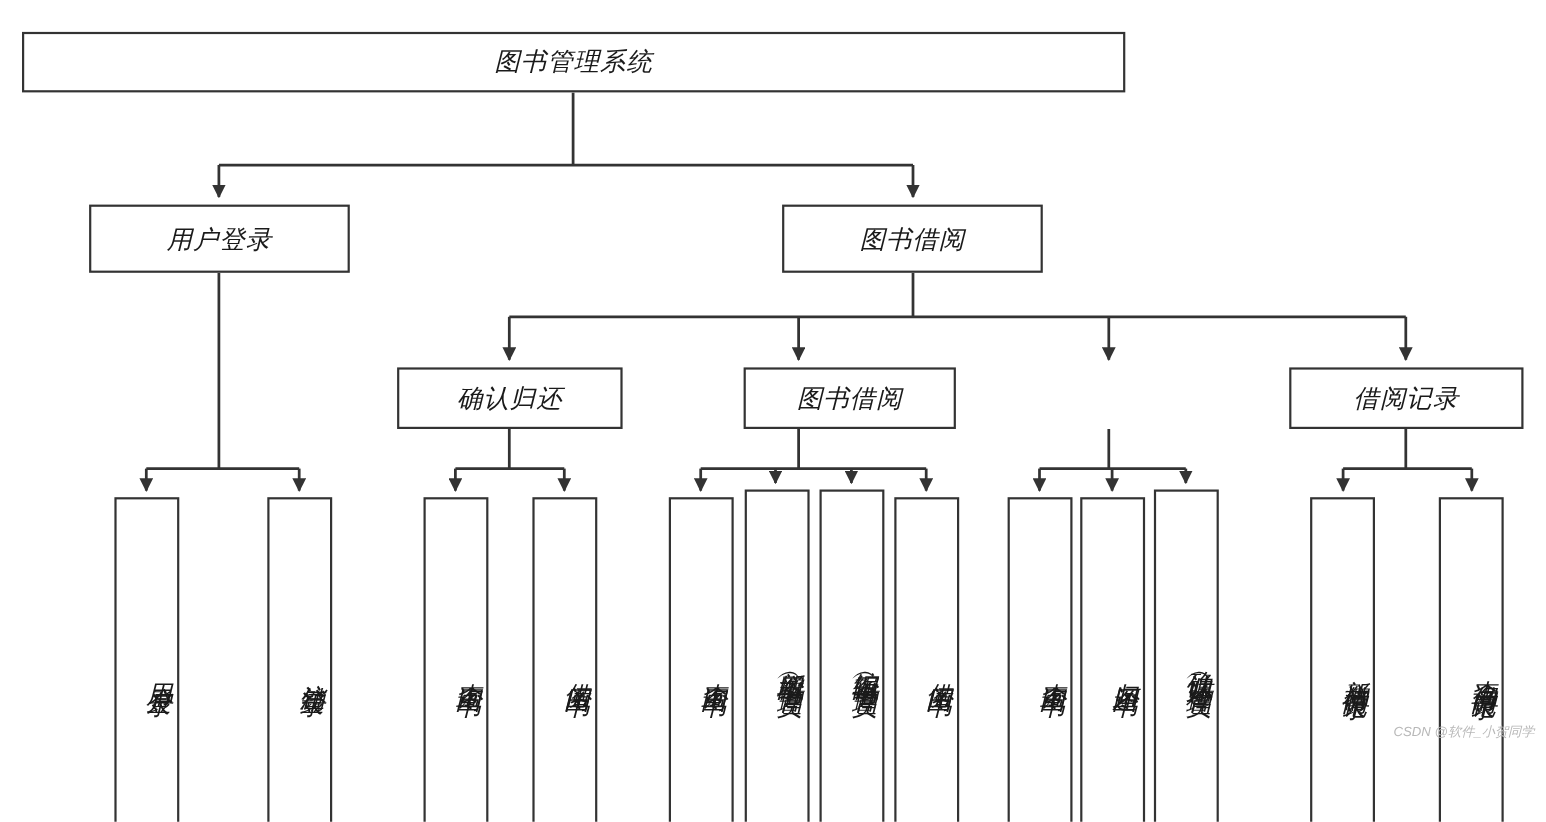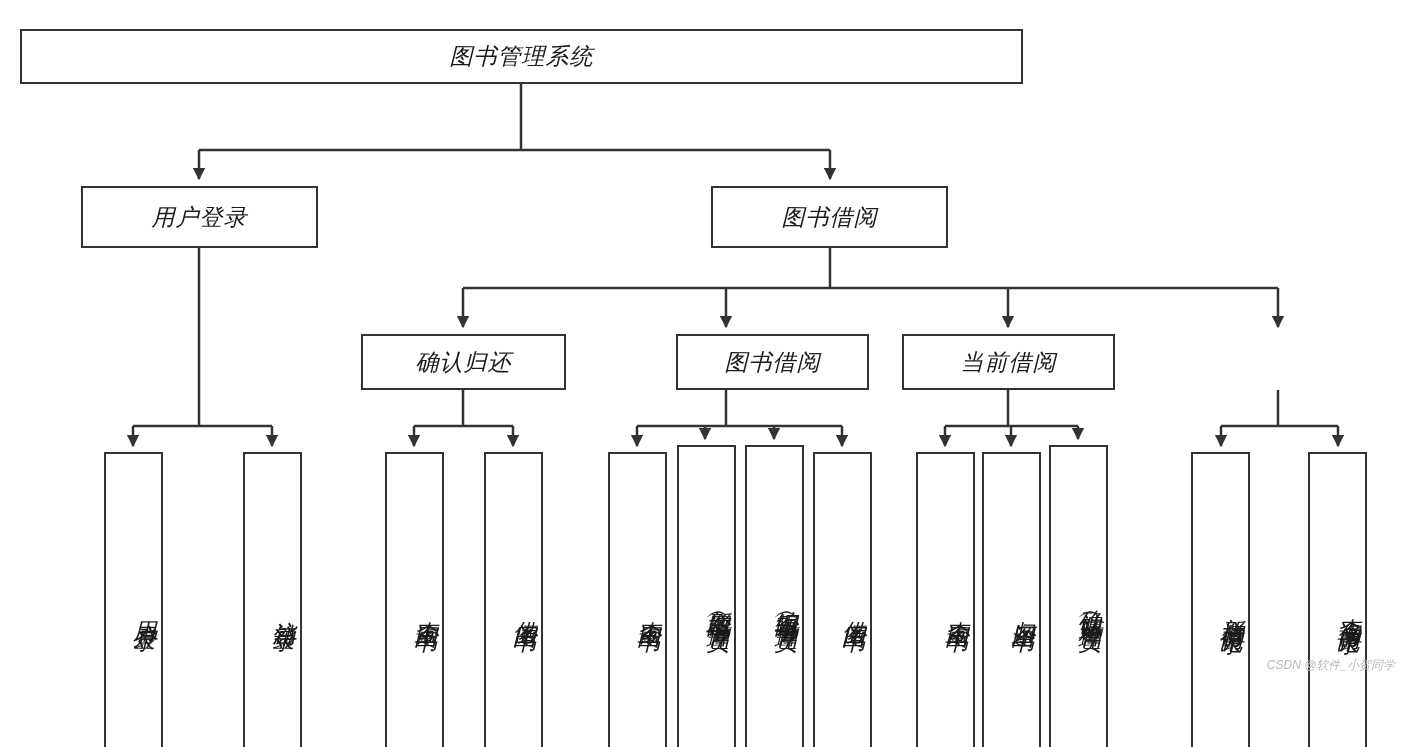--- a/index.html
+++ b/index.html
@@ -85,21 +85,21 @@
     </g>
   </svg>
 
   <div class="node h" style="left:20px;top:13px;width:1003px;height:55px;">图书管理系统</div>
 
   <div class="node h" style="left:81px;top:170px;width:237px;height:62px;">用户登录</div>
   <div class="node h" style="left:711px;top:170px;width:237px;height:62px;">图书借阅</div>
 
   <div class="node h" style="left:361px;top:318px;width:205px;height:56px;">确认归还</div>
   <div class="node h" style="left:630px;top:318px;width:193px;height:56px;margin-left:46px;">图书借阅</div>
-  <div class="node h" style="left:902px;top:318px;width:213px;height:56px;">当前借阅</div>
+  <div class="node h" style="left:1172px;top:318px;width:213px;height:56px;">借阅记录</div>
 
   <div class="node v" style="left:104px;top:436px;width:59px;height:299px;">用户登录</div>
   <div class="node v" style="left:243px;top:436px;width:59px;height:299px;">注销登录</div>
 
   <div class="node v" style="left:385px;top:436px;width:59px;height:299px;">查询图书</div>
   <div class="node v" style="left:484px;top:436px;width:59px;height:299px;">借阅图书</div>
 
   <div class="node v" style="left:608px;top:436px;width:59px;height:299px;">查询图书</div>
   <div class="node v tall" style="left:677px;top:429px;width:59px;height:311px;">新增图书（管理员）</div>
   <div class="node v tall" style="left:745px;top:429px;width:59px;height:311px;">编辑图书（管理员）</div>

